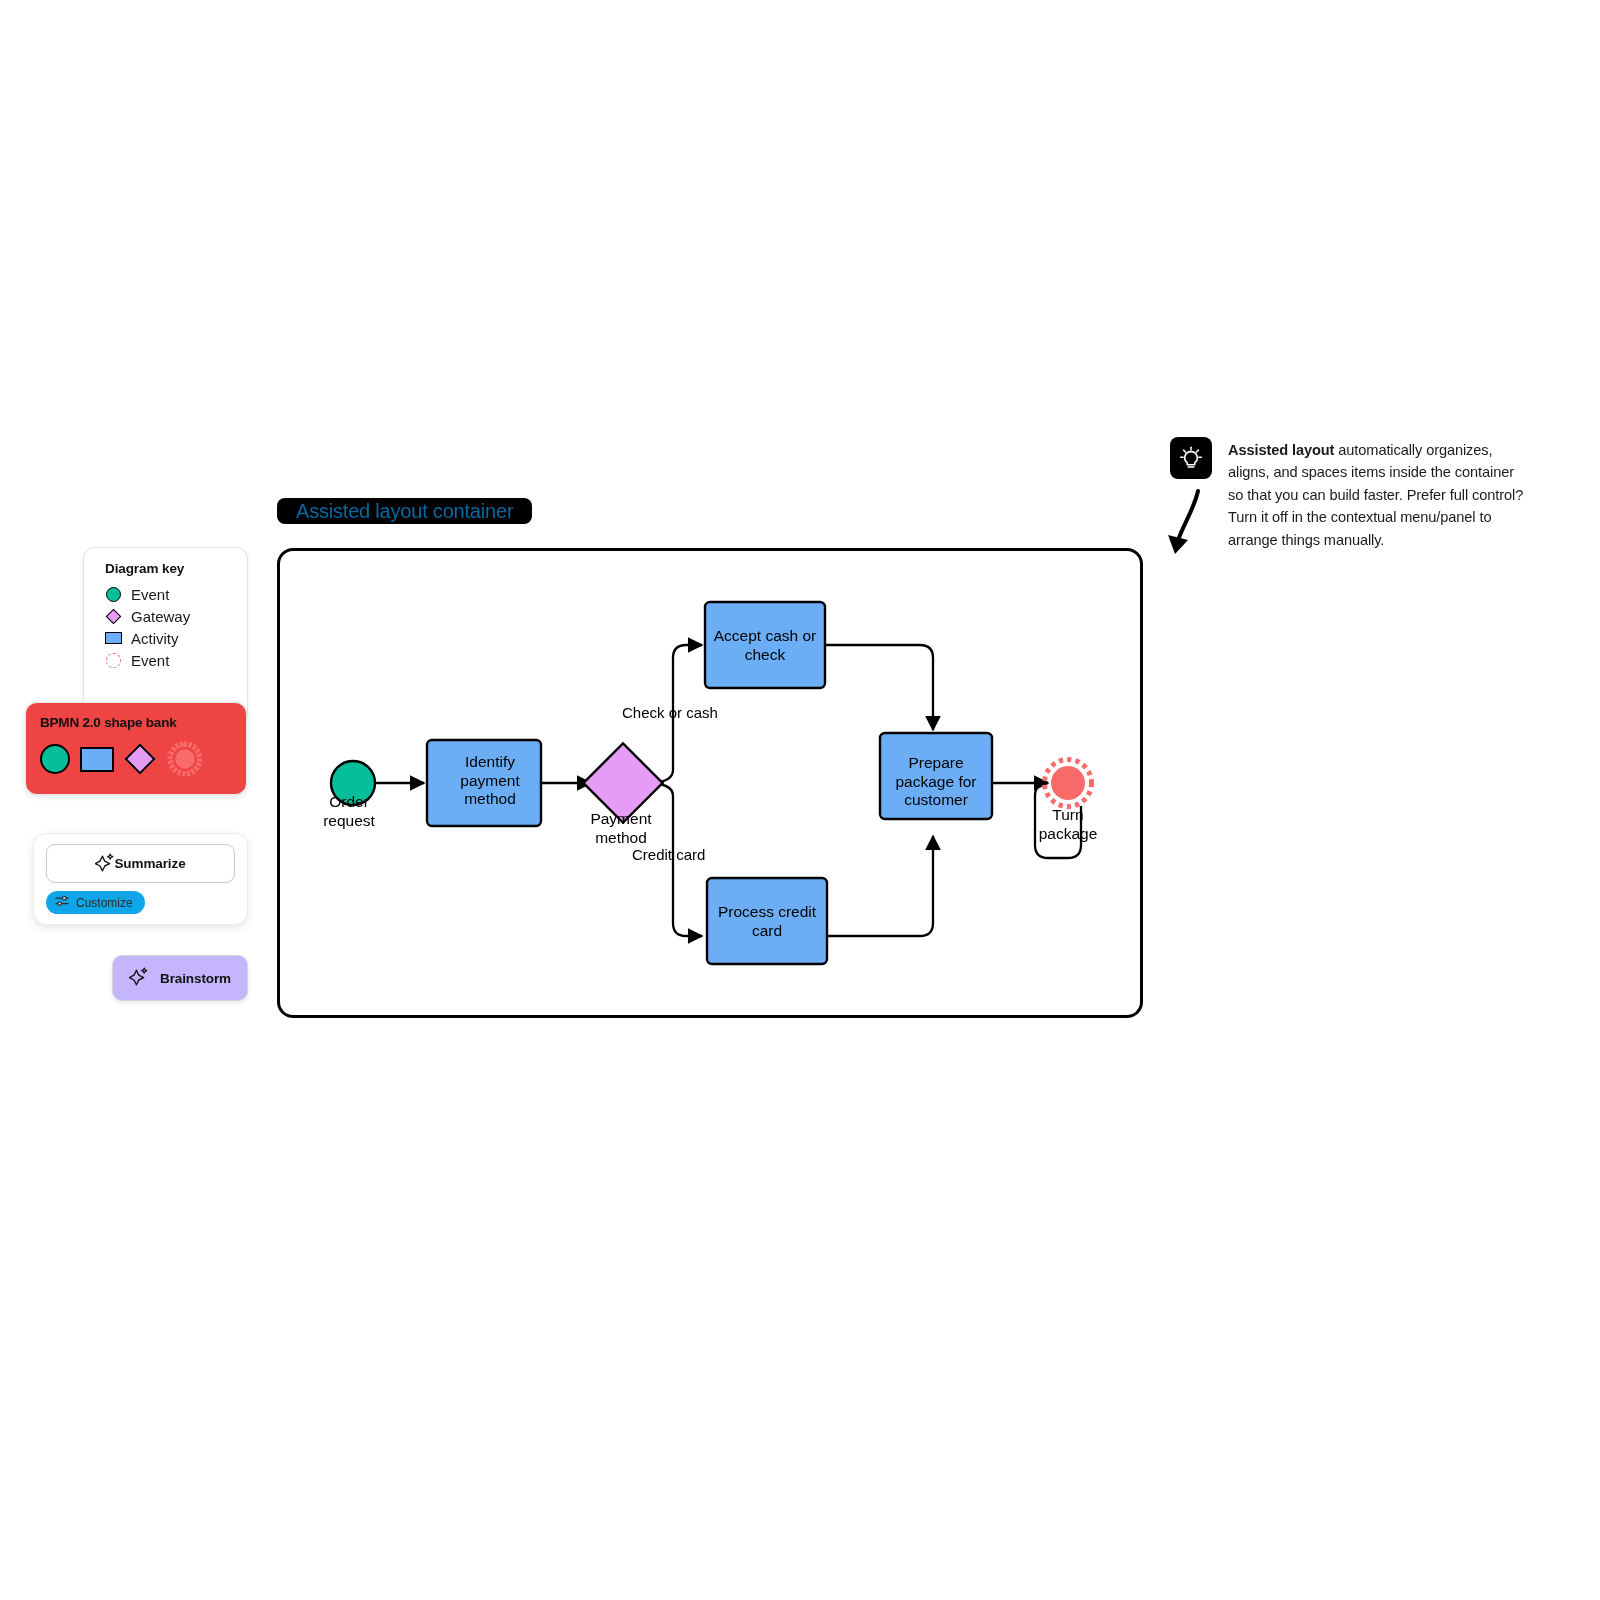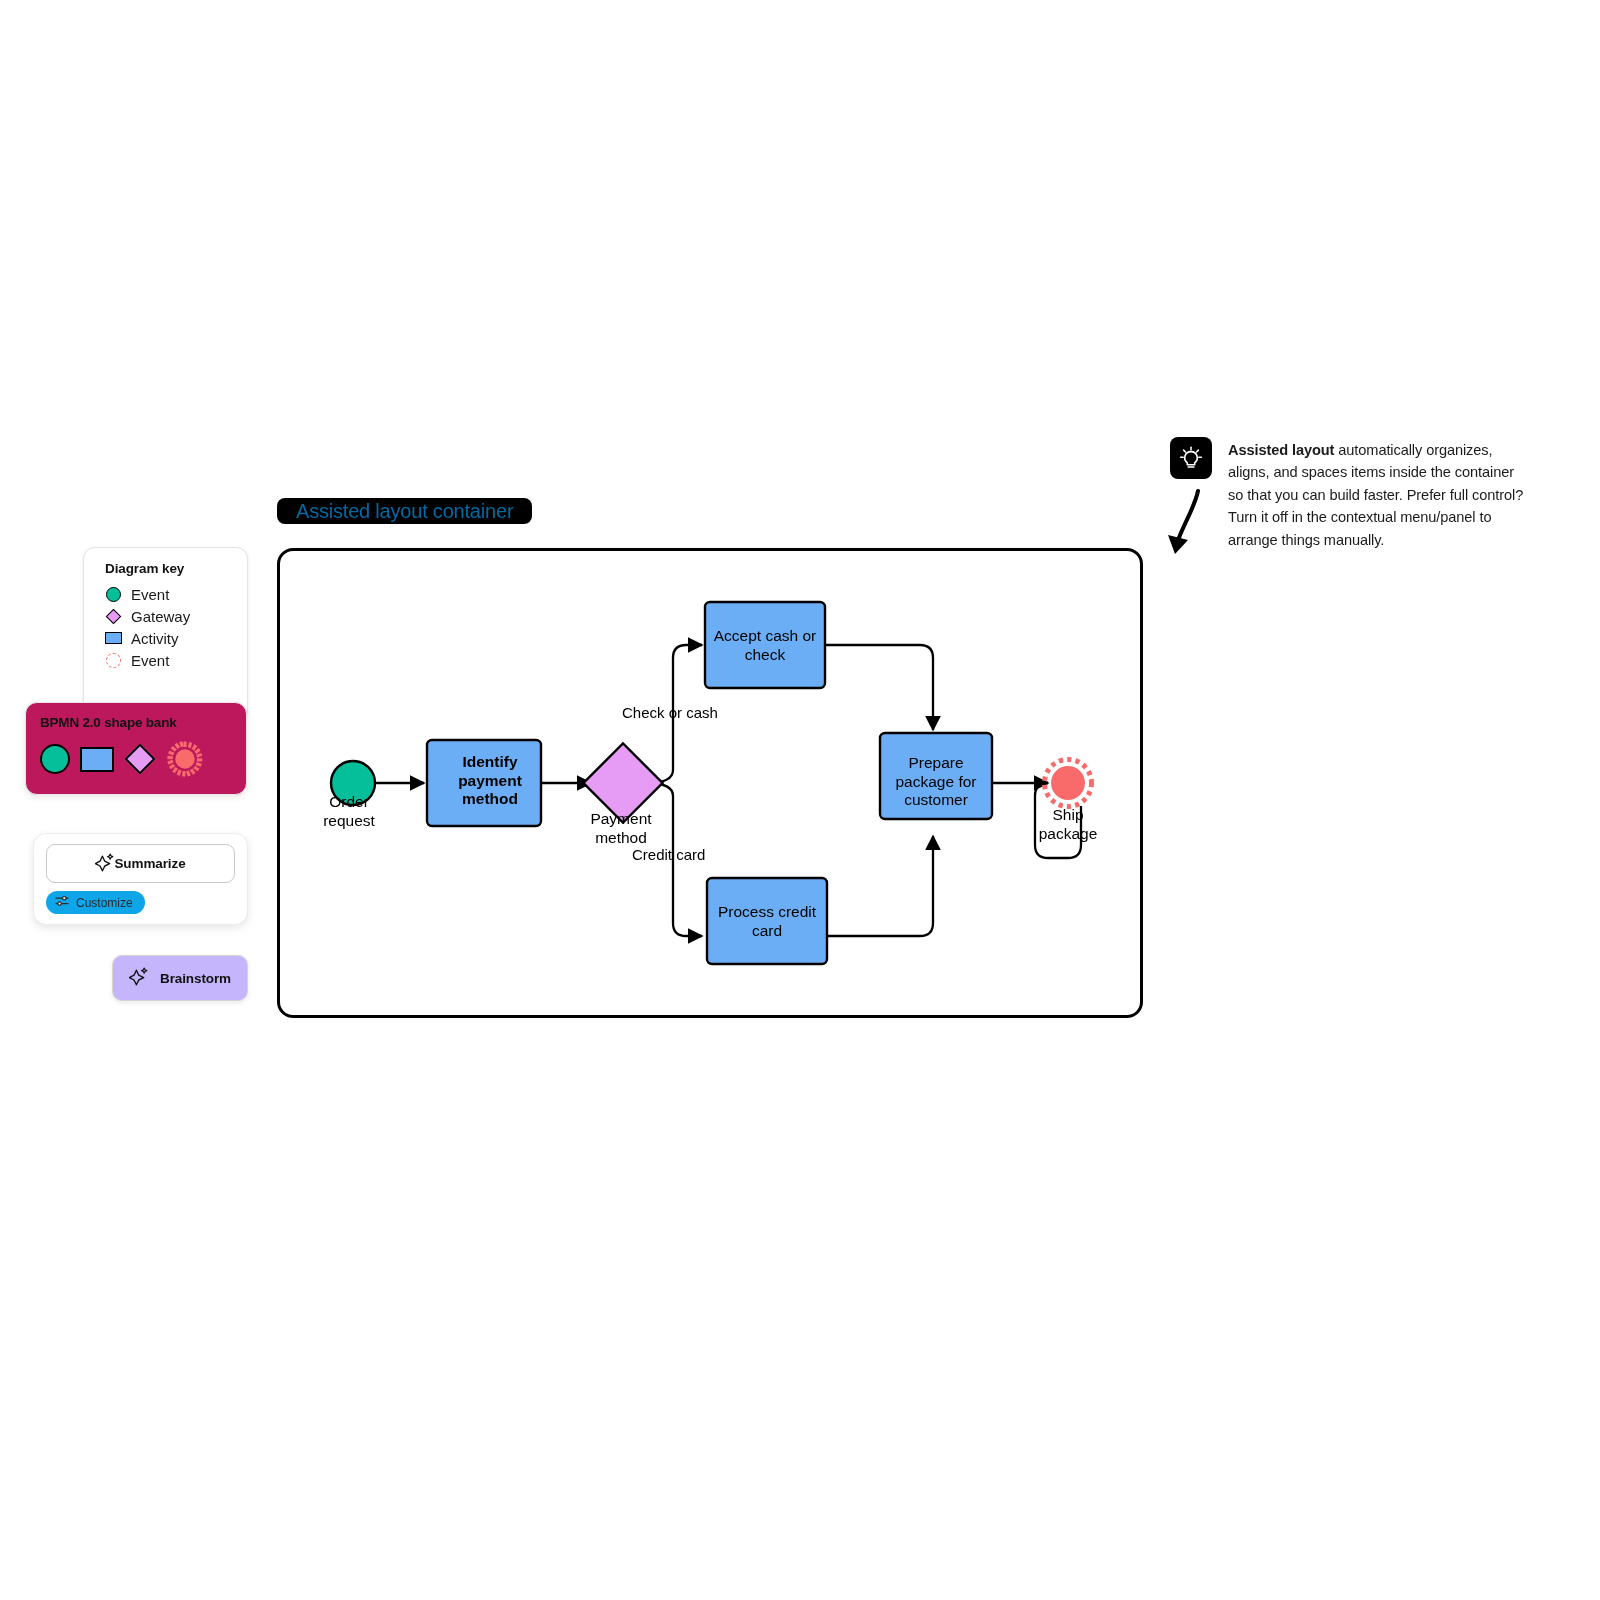--- a/index.html
+++ b/index.html
@@ -68,21 +68,21 @@
   .sw-circle-dashed {
     width: 15px; height: 15px; border-radius: 50%;
     background: #ffffff; border: 1.6px dashed #F96B6B;
     box-sizing: border-box;
   }
 
   
   #shape-bank {
     left: 25px; top: 702px;
     width: 222px; height: 93px;
-    background: #be185d;
+    background: #ef4444;
     border: 1px solid #e7e7e7;
     border-radius: 12px;
     box-shadow: 0 2px 6px rgba(0,0,0,0.10);
     box-sizing: border-box;
     padding: 12px 0 0 14px;
   }
   #shape-bank .bank-title {
     font-size: 13.5px;
     font-weight: bold;
     letter-spacing: -0.2px;
@@ -378,21 +378,21 @@
     <circle cx="791" cy="235" r="23.5" fill="none" stroke="#F96B6B" stroke-width="5" stroke-dasharray="4.2 4.2"></circle>
     <circle cx="791" cy="235" r="17" fill="#F96B6B"></circle>
   </g>
 </svg>
 
 <div class="node-label" style="left:294px; top:793px; width:110px;">
   <div>Order</div>
   <div>request</div>
 </div>
 
-<div class="node-label" style="left:427px; top:753px; width:126px;font-weight:bold;">
+<div class="node-label" style="left:427px; top:753px; width:126px;">
   <div>Identify</div>
   <div>payment</div>
   <div>method</div>
 </div>
 
 <div class="node-label" style="left:566px; top:810px; width:110px;">
   <div>Payment</div>
   <div>method</div>
 </div>
 
@@ -406,21 +406,21 @@
   <div>card</div>
 </div>
 
 <div class="node-label" style="left:880px; top:754px; width:112px;">
   <div>Prepare</div>
   <div>package for</div>
   <div>customer</div>
 </div>
 
 <div class="node-label" style="left:1013px; top:806px; width:110px;">
-  <div>Ship</div>
+  <div>Turn</div>
   <div>package</div>
 </div>
 
 <div class="edge-label" style="left:622px; top:704px;">Check or cash</div>
 <div class="edge-label" style="left:632px; top:846px;text-align:right;">Credit card</div>
 
 <div class="abs" id="callout">
   <div id="callout-icon">
     <svg width="28" height="28" viewBox="0 0 28 28">
       <g stroke="#ffffff" stroke-width="1.5" stroke-linecap="round" fill="none">

